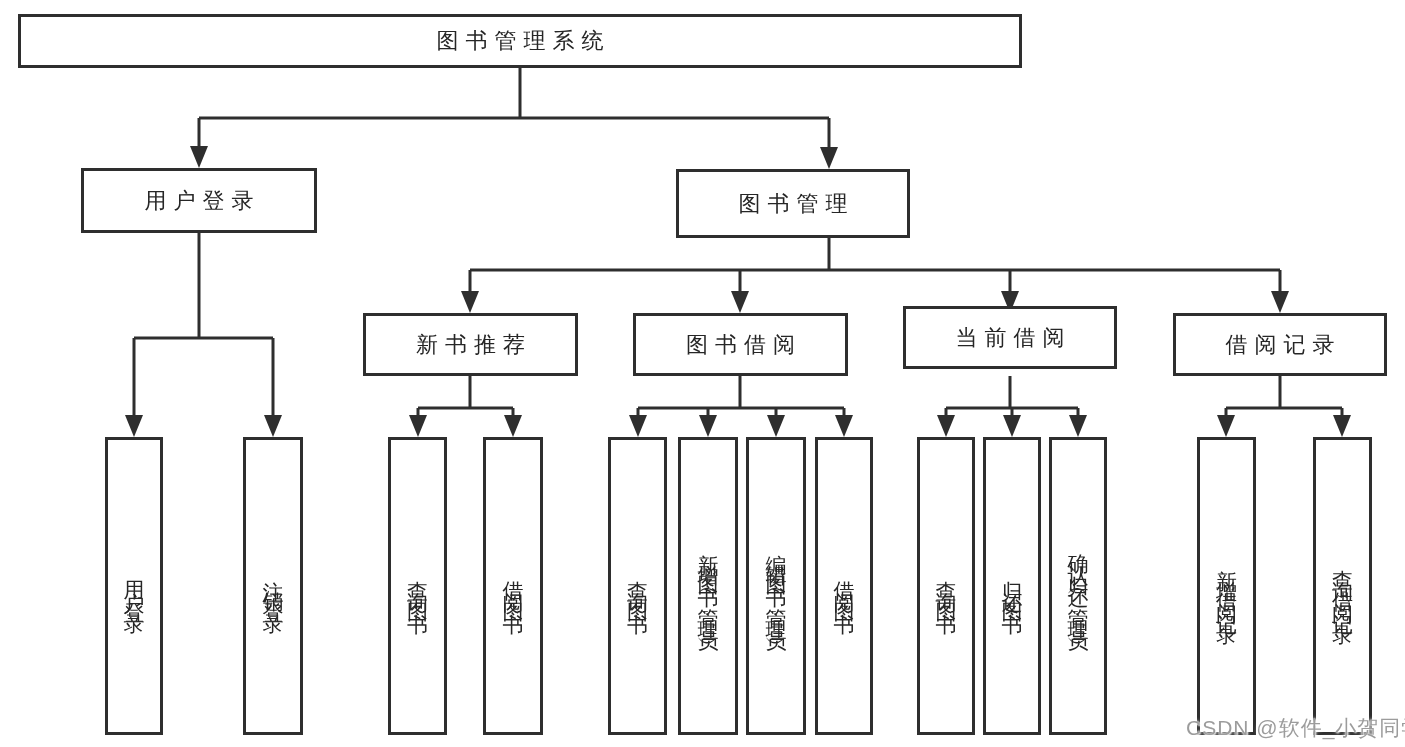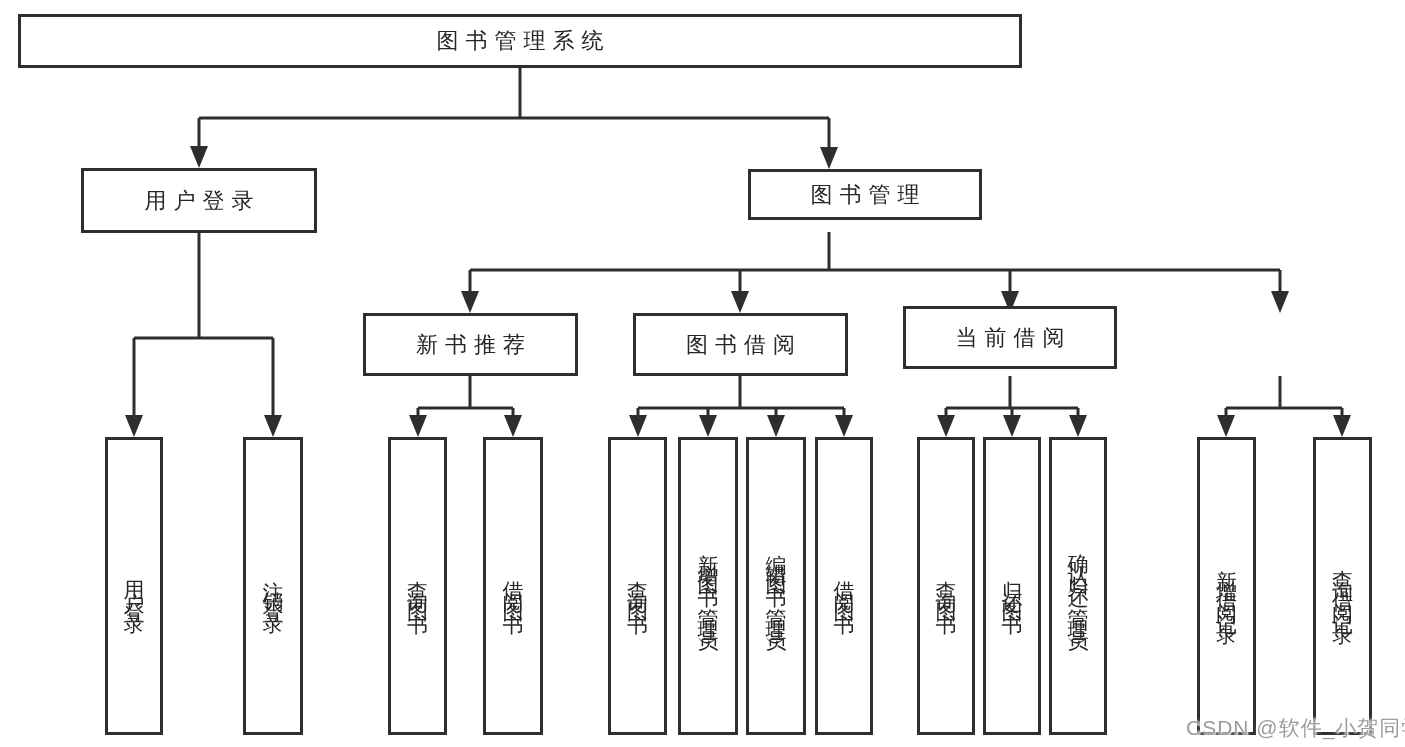--- a/index.html
+++ b/index.html
@@ -93,25 +93,26 @@
     <g>
       <path class="wire" d="M1280 376 V408 M1226 408 H1342 M1226 408 V418 M1342 408 V418"></path>
       <polygon class="arrow" points="1217,415 1235,415 1226,437"></polygon>
       <polygon class="arrow" points="1333,415 1351,415 1342,437"></polygon>
     </g>
   </svg>
 
   <div class="node" style="left:18px;top:14px;width:1004px;height:54px;">图书管理系统</div>
 
   <div class="node" style="left:81px;top:168px;width:236px;height:65px;">用户登录</div>
-  <div class="node" style="left:748px;top:169px;width:234px;height:51px;">图书管理</div>
+  <div class="node" style="left:676px;top:169px;width:234px;height:69px;">图书管理</div>
 
   <div class="node" style="left:633px;top:313px;width:215px;height:63px;">图书借阅</div>
   <div class="node" style="left:363px;top:313px;width:215px;height:63px;">新书推荐</div>
   <div class="node" style="left:903px;top:306px;width:214px;height:63px;">当前借阅</div>
+  <div class="node" style="left:1173px;top:313px;width:214px;height:63px;">借阅记录</div>
 
   <div class="vnode" style="left:105px;top:437px;width:58px;height:298px;">用户登录</div>
   <div class="vnode" style="left:243px;top:437px;width:60px;height:298px;">注销登录</div>
 
   <div class="vnode" style="left:388px;top:437px;width:59px;height:298px;">查询图书</div>
   <div class="vnode" style="left:483px;top:437px;width:60px;height:298px;">借阅图书</div>
 
   <div class="vnode" style="left:608px;top:437px;width:59px;height:298px;">查询图书</div>
   <div class="vnode" style="left:678px;top:437px;width:60px;height:298px;">新增图书（管理员）</div>
   <div class="vnode" style="left:746px;top:437px;width:60px;height:298px;">编辑图书（管理员）</div>

